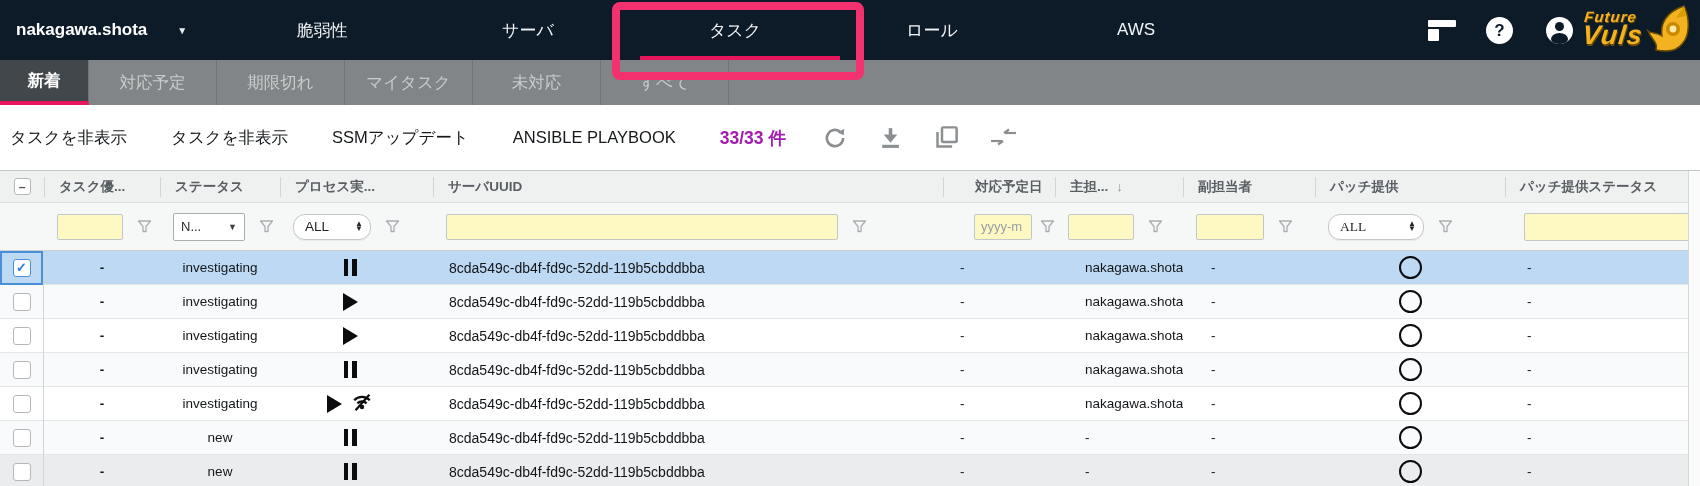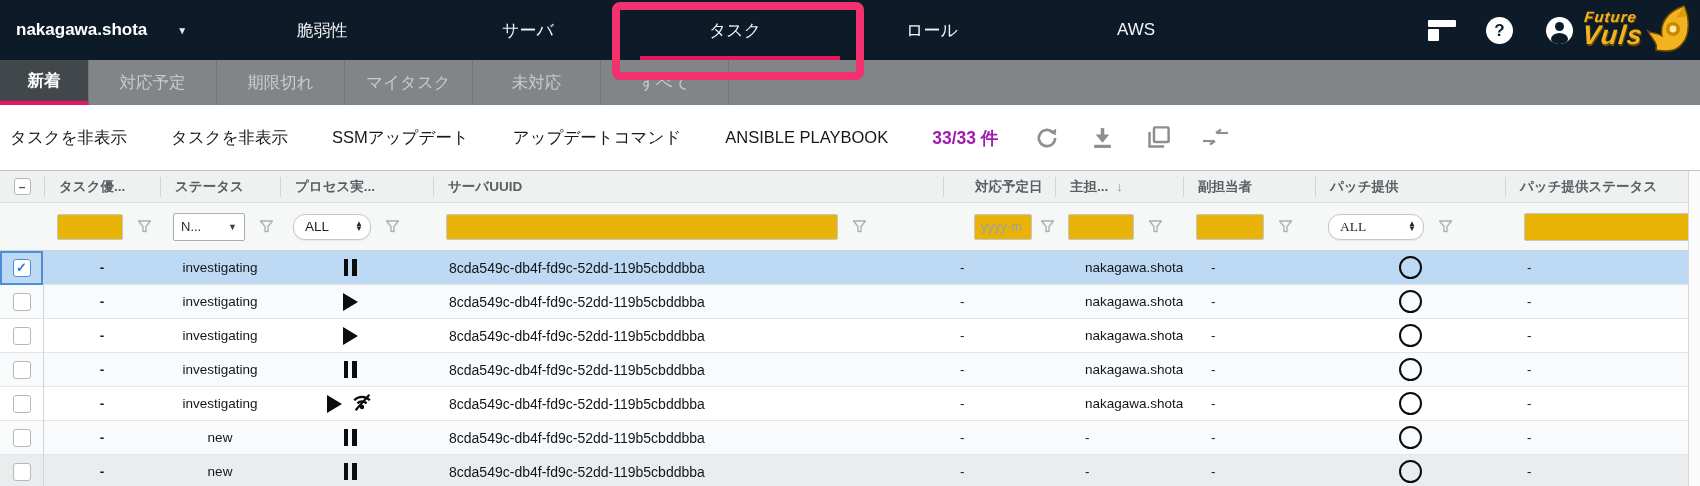--- a/index.html
+++ b/index.html
@@ -54,21 +54,21 @@
   
   .table { position:relative; border-top:1px solid #c3c6c7; }
   .tr, .thead, .tfilter { display:flex; width:1700px; }
   .thead { height:32px; background:#eff1f1; align-items:center; border-bottom:1px solid #dcdfdf; }
   .th { font-size:13.5px; font-weight:bold; color:#585e62; padding-left:14px; display:flex; align-items:center;
         height:20px; border-left:1px solid #d2d5d6; overflow:hidden; white-space:nowrap; }
   .th:first-child { border-left:none; justify-content:center; padding-left:0; }
   .sort-arrow { margin-left:8px; color:#8d9296; font-size:13px; font-weight:normal; }
   .tfilter { height:48px; background:#f6f8f8; align-items:center; border-bottom:1px solid #cdd0d1; }
   .tf { display:flex; align-items:center; padding-left:13px; height:48px; }
-  .tf input { height:26px; border:1px solid #c2c7c9; border-radius:2px; background:#eab308; padding:0 6px;
+  .tf input { height:26px; border:1px solid #c2c7c9; border-radius:2px; background:#fef9c3; padding:0 6px;
               font-size:13px; color:#333; outline:none; font-family:"Liberation Sans",sans-serif; }
   .tf input::placeholder { color:#9aa0a3; }
   .dropdown { height:28px; background:#fff; border:1px solid #a9aeb1; border-radius:2px; display:flex;
               align-items:center; justify-content:space-between; padding:0 7px; font-size:13px; color:#2b2e30; cursor:pointer; }
   .dropdown .dd-caret { font-size:9px; color:#3c4043; margin-left:8px; }
   .mac-select { height:26px; background:#fff; border:1px solid #c3c7c9; border-radius:12px; display:flex;
                 align-items:center; justify-content:space-between; padding:0 7px 0 11px; font-size:13.5px;
                 color:#1e2123; cursor:pointer; box-shadow:0 1px 1px rgba(0,0,0,0.06); }
   .stepper { display:flex; flex-direction:column; line-height:0.55; margin-left:10px; }
   .stepper span { font-size:8px; color:#232629; }
@@ -192,21 +192,20 @@
       </div>
     <div class="subtab">
         <span>すべて</span>
       </div>
   </div>
 
   <div class="toolbar">
     <span class="tb-btn">タスクを非表示</span>
     <span class="tb-btn">タスクを非表示</span>
     <span class="tb-btn">SSMアップデート</span>
-    <span class="tb-btn">アップデートコマンド</span>
     <span class="tb-btn">ANSIBLE PLAYBOOK</span>
     <span class="tb-count">33/33 件</span>
     <span class="tb-icon">
       <svg width="26" height="26" viewBox="0 0 24 24">
           <path d="M19.5 12a7.5 7.5 0 1 1-2.3-5.4" fill="none" stroke="#8b8f92" stroke-width="2.4"></path>
           <path d="M20.5 3.5 L20 9.5 L14.5 7 Z" fill="#8b8f92"></path>
         </svg>
     </span>
     <span class="tb-icon">
       <svg width="25" height="25" viewBox="0 0 24 24">

